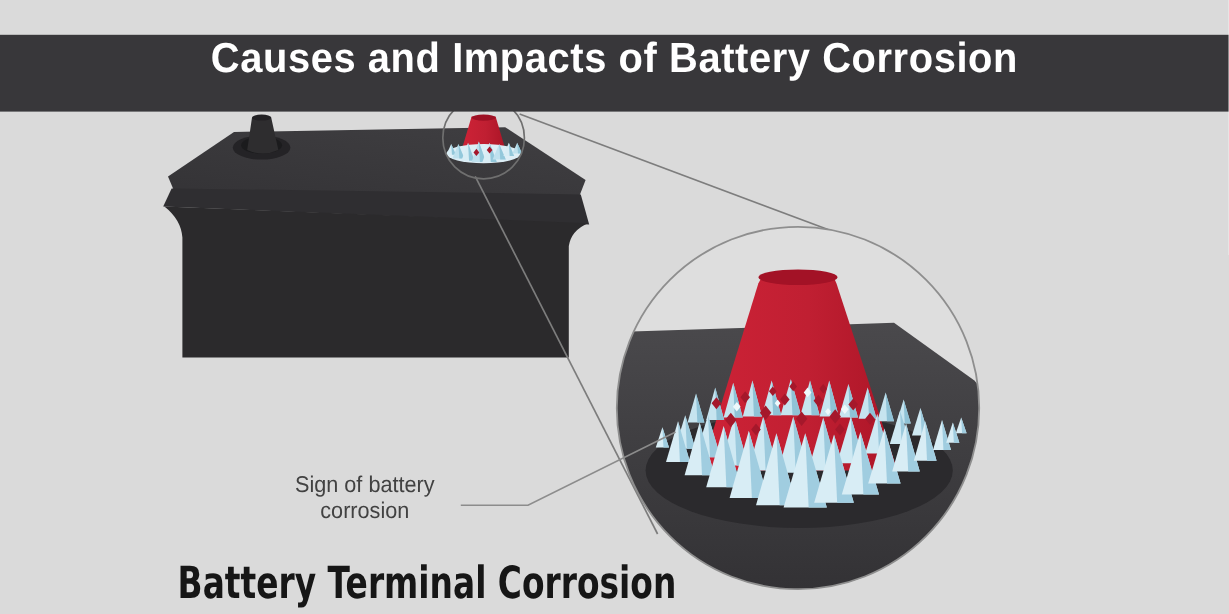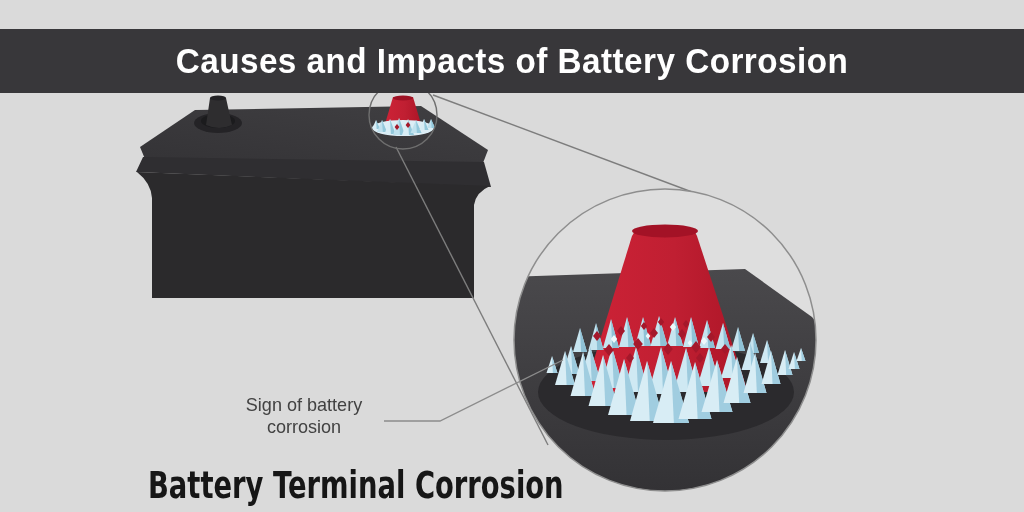--- a/index.html
+++ b/index.html
@@ -7,21 +7,21 @@
     position:relative;
     width:1024px;height:512px;
     background:#dadada;
     overflow:hidden;
     font-family:"Liberation Sans", sans-serif;
   }
   #illustration{position:absolute;left:0;top:0;width:1024px;height:512px;}
   .header-band{
     position:absolute;left:0;top:29px;width:1024px;height:64px;
     background:#38373a;
-    display:flex;align-items:center;justify-content:center;
+    display:flex;align-items:flex-start;justify-content:center;
   }
   .header-title{
     color:#ffffff;
     font-size:35px;font-weight:bold;
     letter-spacing:0.5px;
     transform:scaleX(0.95);
     transform-origin:center center;
     white-space:nowrap;
   }
   .sign-label{

